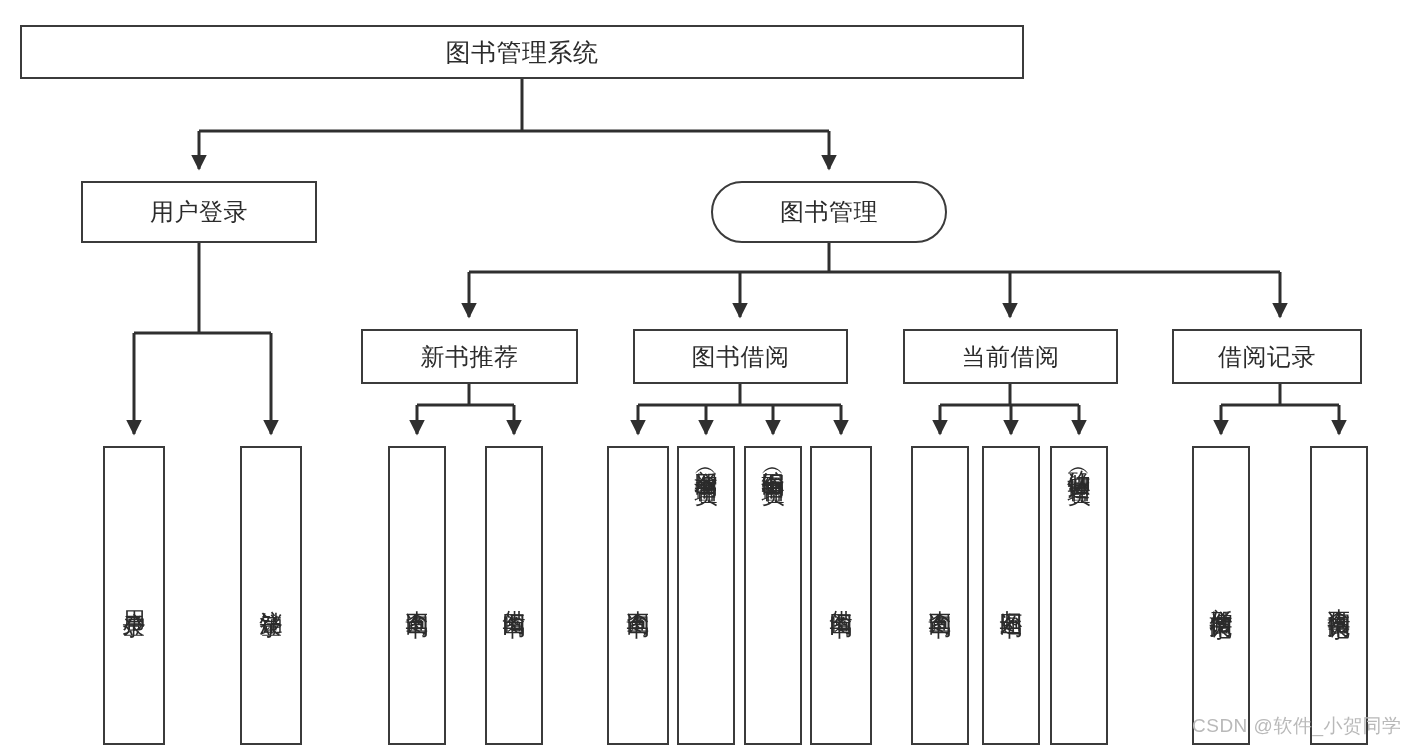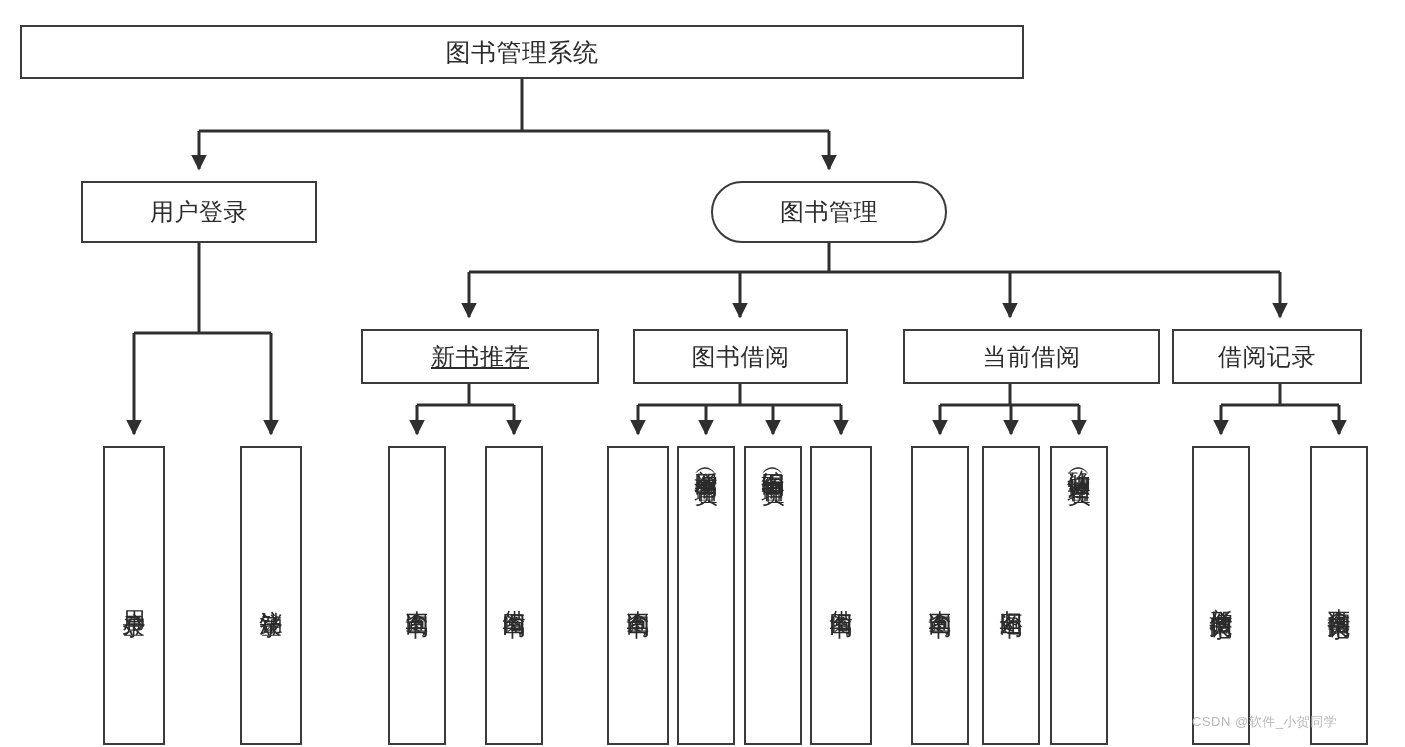--- a/index.html
+++ b/index.html
@@ -64,21 +64,21 @@
     height: auto;
     max-height: 100%;
   }
   
   .node.v.center {
     align-items: center;
     padding-top: 0;
   }
   #watermark {
     position: absolute;
-    font-size: 13px;
+    font-size: 19px;
     color: #b9b9b9;
     white-space: nowrap;
     letter-spacing: 0.5px;
     user-select: none;
   }
 </style>
 </head>
 <body>
 
 <div id="canvas">
@@ -130,27 +130,27 @@
     <span class="lbl">图书管理系统</span>
   </div>
 
   <div class="node h" style="left: 81px; top: 170px; width: 236px; height: 62px;">
     <span class="lbl">用户登录</span>
   </div>
   <div class="node h" style="left: 711px; top: 170px; width: 236px; height: 62px; border-radius: 31px;">
     <span class="lbl">图书管理</span>
   </div>
 
-  <div class="node h" style="left: 361px; top: 318px; width: 238px; height: 55px; text-decoration: underline;">
+  <div class="node h" style="left: 361px; top: 318px; width: 217px; height: 55px;">
     <span class="lbl">新书推荐</span>
   </div>
   <div class="node h" style="left: 633px; top: 318px; width: 215px; height: 55px;">
     <span class="lbl">图书借阅</span>
   </div>
-  <div class="node h" style="left: 903px; top: 318px; width: 257px; height: 55px;">
+  <div class="node h" style="left: 903px; top: 318px; width: 215px; height: 55px;">
     <span class="lbl">当前借阅</span>
   </div>
   <div class="node h" style="left: 1172px; top: 318px; width: 190px; height: 55px;">
     <span class="lbl">借阅记录</span>
   </div>
 
   <div class="node v center" style="left: 103px; top: 435px; width: 62px; height: 299px;">
     <span class="lbl">用户登录</span>
   </div>
   <div class="node v center" style="left: 240px; top: 435px; width: 62px; height: 299px;">

